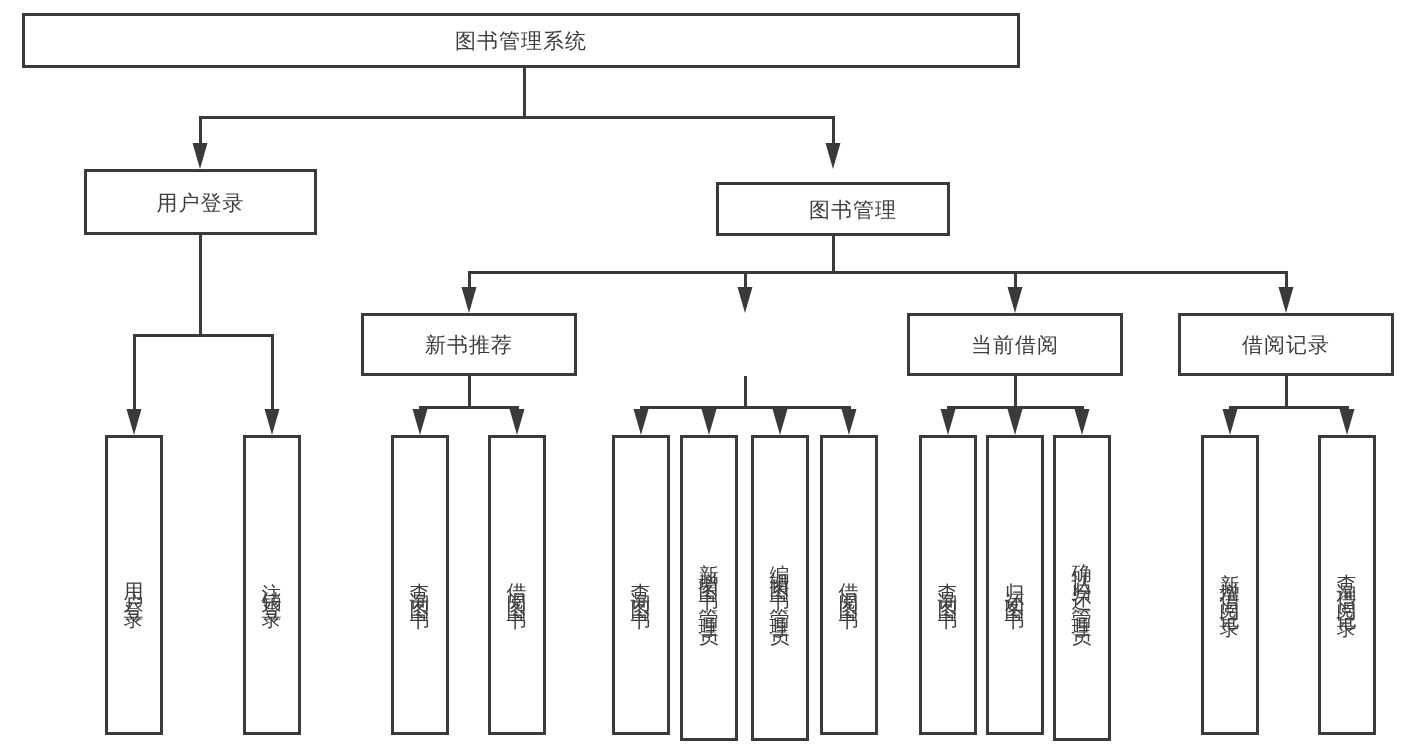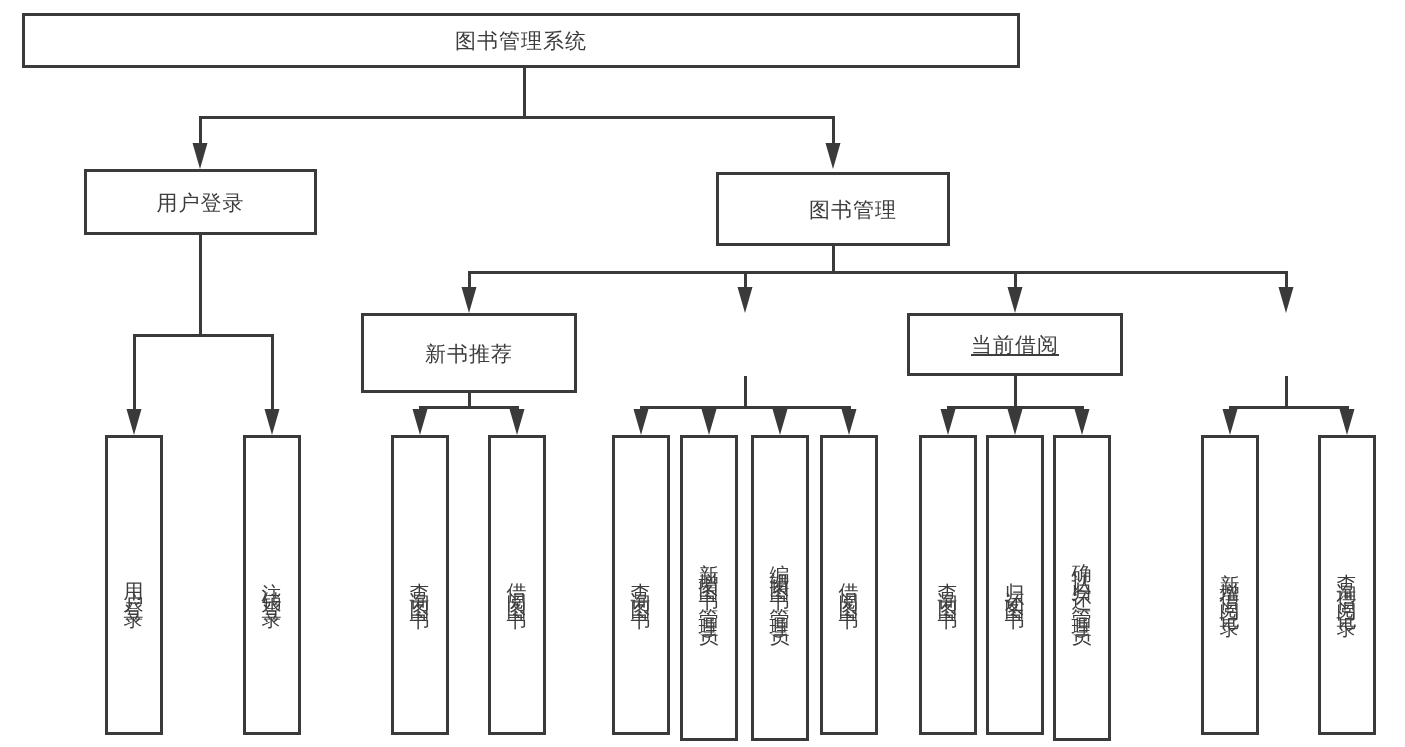--- a/index.html
+++ b/index.html
@@ -115,24 +115,25 @@
     <line x1="1228.5" y1="407" x2="1348.5" y2="407"></line>
     <line x1="1230" y1="407" x2="1230" y2="412"></line>
     <path d="M1222.5,409 L1237.5,409 L1230,435 Z"></path>
     <line x1="1347" y1="407" x2="1347" y2="412"></line>
     <path d="M1339.5,409 L1354.5,409 L1347,435 Z"></path>
   </svg>
 
   <div class="node hnode" style="left:22px;top:13px;width:998px;height:55px;">图书管理系统</div>
 
   <div class="node hnode" style="left:84px;top:169px;width:233px;height:66px;">用户登录</div>
-  <div class="node hnode" style="left:716px;top:172px;width:234px;height:74px;padding-left:40px;">图书管理</div>
+  <div class="node hnode" style="left:716px;top:182px;width:234px;height:54px;padding-left:40px;">图书管理</div>
 
-  <div class="node hnode" style="left:361px;top:313px;width:216px;height:80px;">新书推荐</div>
-  <div class="node hnode" style="left:907px;top:313px;width:216px;height:63px;text-decoration:underline;">当前借阅</div>
+  <div class="node hnode" style="left:361px;top:313px;width:216px;height:63px;">新书推荐</div>
+  <div class="node hnode" style="left:907px;top:313px;width:216px;height:63px;">当前借阅</div>
+  <div class="node hnode" style="left:1178px;top:313px;width:216px;height:63px;">借阅记录</div>
 
   <div class="node vnode" style="left:105px;top:435px;height:300px;">用户登录</div>
   <div class="node vnode" style="left:243px;top:435px;height:300px;">注销登录</div>
 
   <div class="node vnode" style="left:391px;top:435px;height:300px;">查询图书</div>
   <div class="node vnode" style="left:488px;top:435px;height:300px;">借阅图书</div>
 
   <div class="node vnode" style="left:612px;top:435px;height:300px;">查询图书</div>
   <div class="node vnode" style="left:680px;top:435px;height:306px;">新增图书（管理员）</div>
   <div class="node vnode" style="left:751px;top:435px;height:306px;">编辑图书（管理员）</div>

